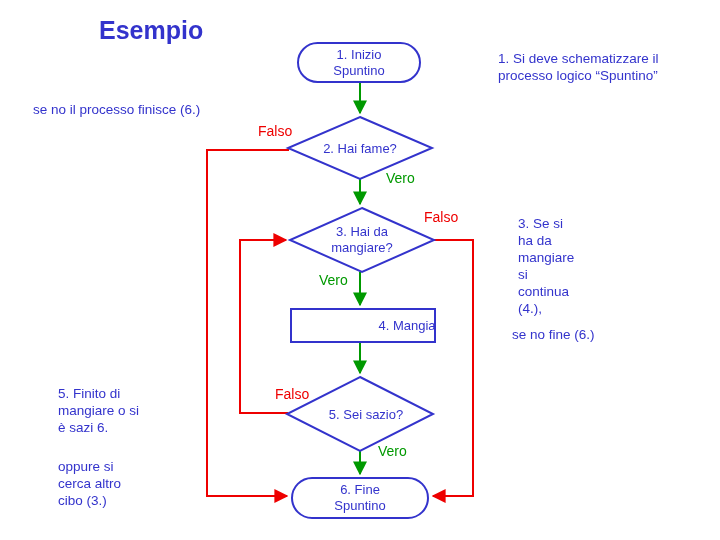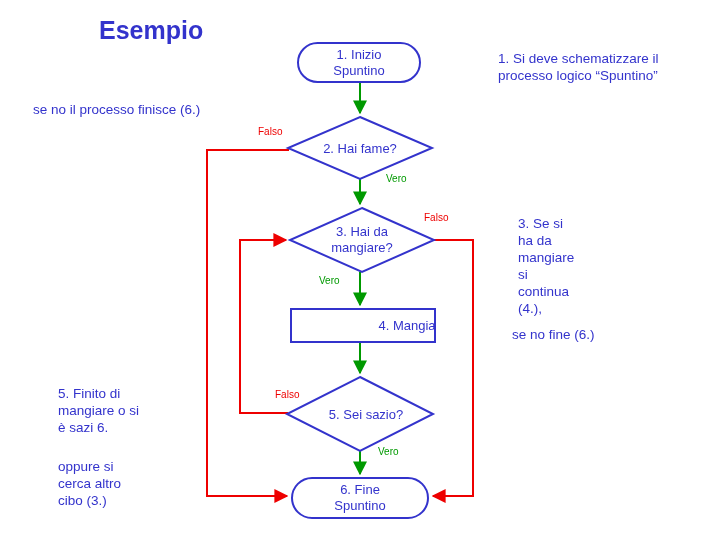--- a/index.html
+++ b/index.html
@@ -11,21 +11,21 @@
   .node{fill:#ffffff;stroke:#3333cc;stroke-width:2;}
   .edge-g{fill:none;stroke:#009900;stroke-width:2;}
   .edge-r{fill:none;stroke:#ee0000;stroke-width:2;}
   .txt{position:absolute;color:#3333cc;font-size:13.5px;line-height:17px;white-space:nowrap;}
   .node-label{position:absolute;color:#3333cc;font-size:13px;line-height:16px;text-align:center;}
   .slide-title{
     position:absolute;left:55px;top:16px;color:#3333cc;font-size:25px;font-weight:bold;
     letter-spacing:0px;
     margin-left:44px;
   }
-  .lbl{position:absolute;font-size:10px;line-height:15px;white-space:nowrap;}
+  .lbl{position:absolute;font-size:14px;line-height:15px;white-space:nowrap;}
   .lbl-falso{color:#ee0000;}
   .lbl-vero{color:#009900;}
   .ann-line{white-space:nowrap;}
 </style>
 </head>
 <body>
 
 <div class="stage">
 
   <svg class="layer" width="720" height="540" viewBox="0 0 720 540">

